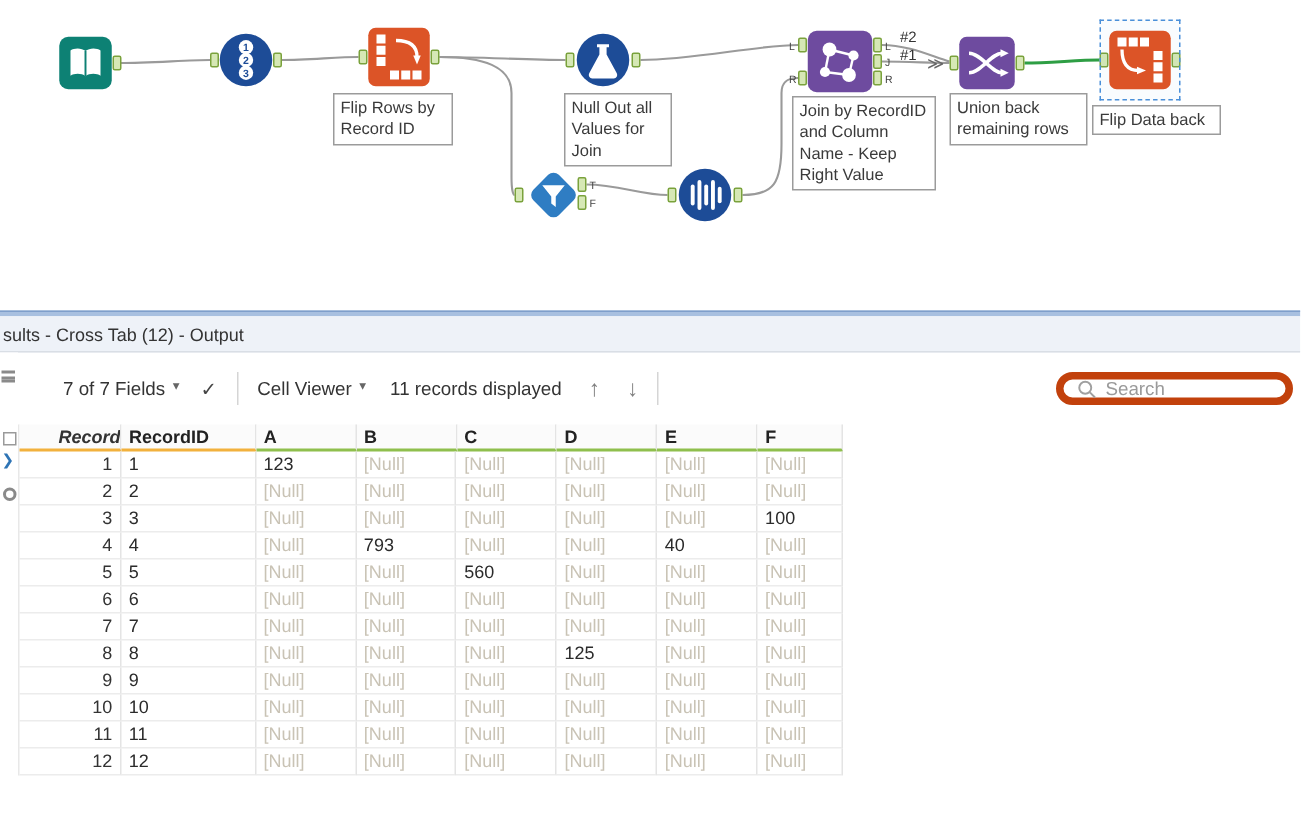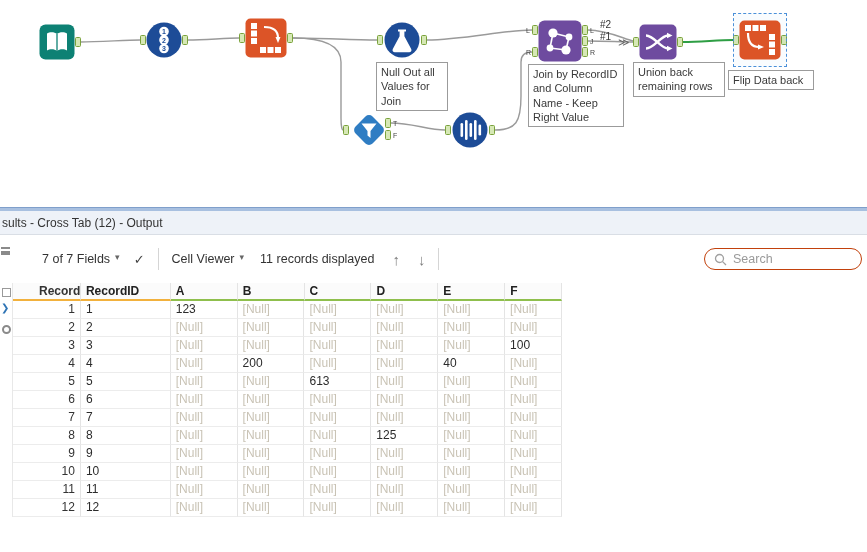--- a/index.html
+++ b/index.html
@@ -19,21 +19,21 @@
 .strip-lines:before{content:"";position:absolute;left:0;top:2px;width:9px;height:2px;background:#8a8a8a}
 .strip-check{position:absolute;left:2px;top:53px;width:9px;height:9px;border:1px solid #9a9a9a;background:#fff}
 .strip-chev{position:absolute;left:1px;top:68px;font-size:10px;color:#2e74b5;line-height:1}
 .strip-circle{position:absolute;left:2px;top:90px;width:9px;height:9px;border:2px solid #8a8a8a;border-radius:50%}
 .toolbar{height:48px;display:flex;align-items:center;padding-left:42px;font-size:12.5px;color:#333}
 .tb-item{display:inline-flex;align-items:flex-start;cursor:pointer}
 .caret{font-size:9px;color:#666;margin-left:5px}
 .tb-check{margin-left:14px;color:#444;font-size:13px;cursor:pointer}
 .tb-sep{width:1px;height:22px;background:#d5d5d5;margin:0 13px}
 .tb-arrow{font-size:15px;color:#808080;margin-left:18px;cursor:pointer}
-.search{margin-left:auto;margin-right:5px;display:flex;align-items:center;gap:6px;width:158px;height:22px;border:1px solid #c2410c;border-radius:11px;padding:0 9px;background:#fff}
+.search{margin-left:auto;margin-right:5px;display:flex;align-items:center;gap:6px;width:158px;height:22px;border:5px solid #c2410c;border-radius:11px;padding:0 9px;background:#fff}
 .search input{border:none;outline:none;flex:1;font-size:12.5px;color:#333;font-family:inherit;background:transparent;min-width:0}
 .search input::placeholder{color:#9a9a9a}
 .grid{margin-left:12px;width:550px;font-size:12px;color:#2b2b2b;border-left:1px solid #e8e8e8}
 .trow{display:flex}
 .tc{height:18px;line-height:17px;padding:0 5px;border-right:1px solid #e4e4e4;border-bottom:1px solid #ececec;white-space:nowrap;overflow:hidden}
 .th{font-weight:bold;background:#fbfbfb;color:#222;border-bottom-width:2px;line-height:16px}
 .c0{text-align:right;color:#333}
 .th.c0{text-align:left;padding-left:26px}
 .nul{color:var(--null-color,#c9c3b5)}
 </style>
@@ -188,20 +188,22 @@
         <rect x="13.5" y="5" width="6" height="6" fill="#fff"></rect>
         <rect x="21" y="5" width="6" height="6" fill="#fff"></rect>
         <rect x="30" y="14" width="6" height="6" fill="#fff"></rect>
         <rect x="30" y="21.5" width="6" height="6" fill="#fff"></rect>
         <rect x="30" y="29" width="6" height="6" fill="#fff"></rect>
         <path d="M9 13 C9 23 13 27 20 27" stroke="#fff" stroke-width="2.2" fill="none"></path>
         <path d="M19 24.5 L25 27 L19 29.5 Z" fill="#fff"></path>
       </svg>
     </div>
 
+    <div class="tool-label" style="left:222px;top:62px;width:80px">Flip Rows by
+Record ID</div>
     <div class="tool-label" style="left:376px;top:62px;width:72px">Null Out all
 Values for Join</div>
     <div class="tool-label" style="left:528px;top:64px;width:96px">Join by RecordID
 and Column
 Name - Keep
 Right Value</div>
     <div class="tool-label" style="left:633px;top:62px;width:92px">Union back
 remaining rows</div>
     <div class="tool-label" style="left:728px;top:70px;width:86px">Flip Data back</div>
   </div>
@@ -239,21 +241,21 @@
           <svg class="mag" width="13" height="13">
             <circle cx="5.5" cy="5.5" r="4" fill="none" stroke="#a0a0a0" stroke-width="1.3"></circle>
             <line x1="8.6" y1="8.6" x2="12" y2="12" stroke="#a0a0a0" stroke-width="1.3"></line>
           </svg>
           <input placeholder="Search" style="">
         </span>
       </div>
 
       <div id="grid" class="grid">
           <div class="trow">
-            <div class="tc th c0" style="width: 68px; border-bottom-color: rgb(242, 177, 61);">Record</div>
+            <div class="tc th c0" style="width: 68px; border-bottom-color: rgb(242, 177, 61); font-style: italic;">Record</div>
             <div class="tc th" style="width: 90px; border-bottom-color: rgb(242, 177, 61);">RecordID</div>
             <div class="tc th" style="width: 67px; border-bottom-color: rgb(143, 191, 77);">A</div>
             <div class="tc th" style="width: 67px; border-bottom-color: rgb(143, 191, 77);">B</div>
             <div class="tc th" style="width: 67px; border-bottom-color: rgb(143, 191, 77);">C</div>
             <div class="tc th" style="width: 67px; border-bottom-color: rgb(143, 191, 77);">D</div>
             <div class="tc th" style="width: 67px; border-bottom-color: rgb(143, 191, 77);">E</div>
             <div class="tc th" style="width: 57px; border-bottom-color: rgb(143, 191, 77);">F</div>
           </div>
           <div class="trow">
             <div class="tc c0" style="width: 68px;">1</div>
@@ -282,32 +284,32 @@
             <div class="tc nul" style="width: 67px;">[Null]</div>
             <div class="tc nul" style="width: 67px;">[Null]</div>
             <div class="tc nul" style="width: 67px;">[Null]</div>
             <div class="tc nul" style="width: 67px;">[Null]</div>
             <div class="tc" style="width: 57px;">100</div>
           </div>
           <div class="trow">
             <div class="tc c0" style="width: 68px;">4</div>
             <div class="tc" style="width: 90px;">4</div>
             <div class="tc nul" style="width: 67px;">[Null]</div>
-            <div class="tc" style="width: 67px;">200</div>
+            <div class="tc" style="width: 67px;">793</div>
             <div class="tc nul" style="width: 67px;">[Null]</div>
             <div class="tc nul" style="width: 67px;">[Null]</div>
             <div class="tc" style="width: 67px;">40</div>
             <div class="tc nul" style="width: 57px;">[Null]</div>
           </div>
           <div class="trow">
             <div class="tc c0" style="width: 68px;">5</div>
             <div class="tc" style="width: 90px;">5</div>
             <div class="tc nul" style="width: 67px;">[Null]</div>
             <div class="tc nul" style="width: 67px;">[Null]</div>
-            <div class="tc" style="width: 67px;">613</div>
+            <div class="tc" style="width: 67px;">560</div>
             <div class="tc nul" style="width: 67px;">[Null]</div>
             <div class="tc nul" style="width: 67px;">[Null]</div>
             <div class="tc nul" style="width: 57px;">[Null]</div>
           </div>
           <div class="trow">
             <div class="tc c0" style="width: 68px;">6</div>
             <div class="tc" style="width: 90px;">6</div>
             <div class="tc nul" style="width: 67px;">[Null]</div>
             <div class="tc nul" style="width: 67px;">[Null]</div>
             <div class="tc nul" style="width: 67px;">[Null]</div>

